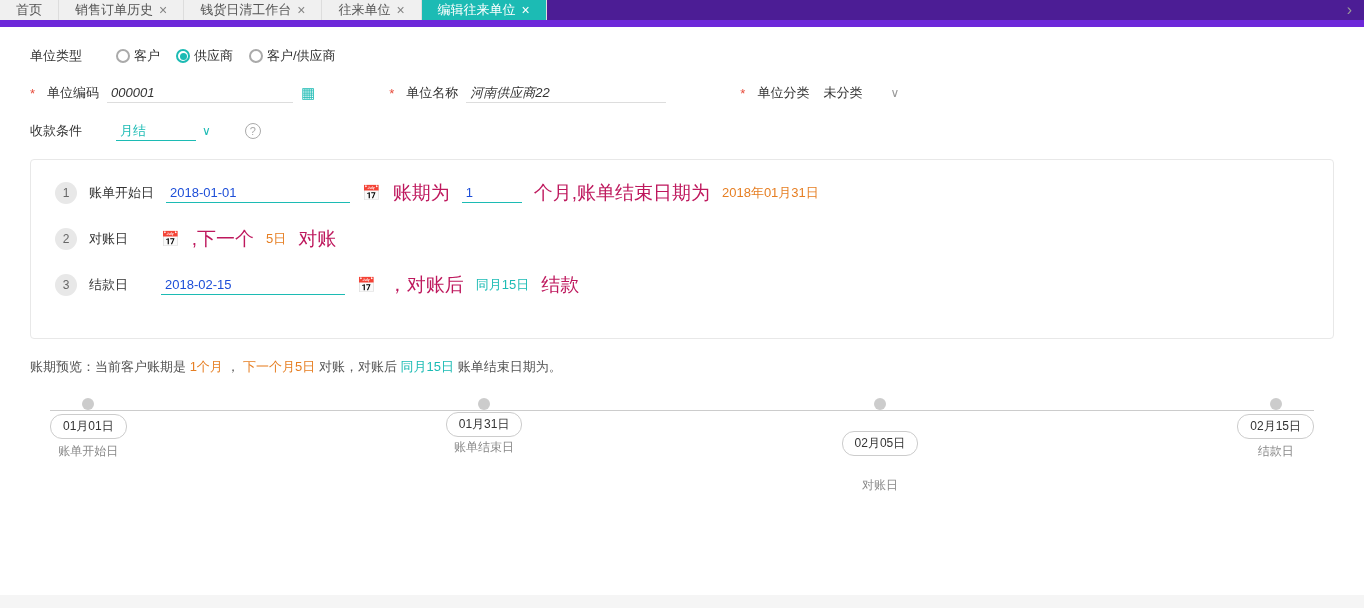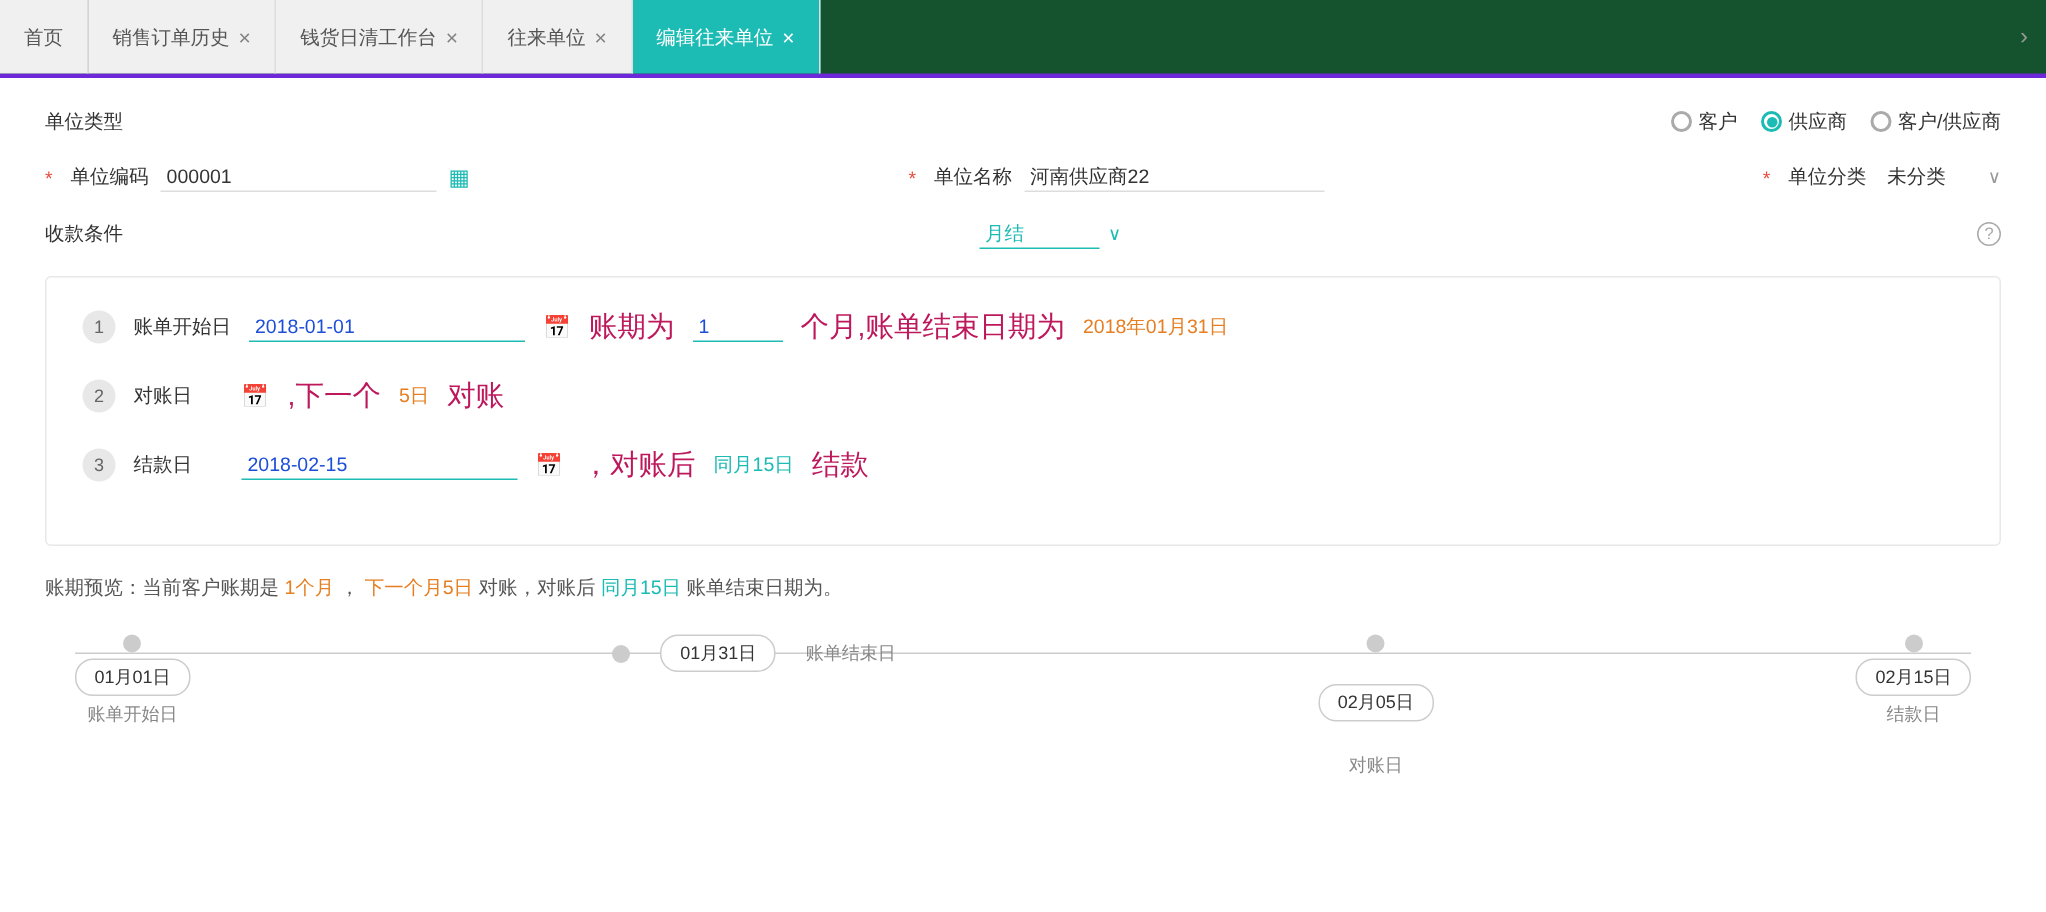--- a/index.html
+++ b/index.html
@@ -1,60 +1,60 @@
 <!DOCTYPE html>
 <html><head>
   <meta charset="utf-8">
   <style>
     * { box-sizing: border-box; margin: 0; padding: 0; }
     body { font-family: -apple-system, BlinkMacSystemFont, 'PingFang SC', 'Microsoft YaHei', sans-serif; font-size: 13px; color: #333; background: #f5f5f5; }
 
     
     .tab-bar {
-      display: flex; align-items: stretch; background: #14532d; border-bottom: 3px solid #6d28d9;
-      height: 52px; padding-left: 0;
+      display: flex; align-items: stretch; background: #4c1d95; border-bottom: 7px solid #6d28d9;
+      height: 27px; padding-left: 0;
     }
     .tab {
       display: flex; align-items: center; padding: 0 16px; cursor: pointer;
       border-right: 1px solid #ddd; background: #f0f0f0; color: #555; font-size: 13px;
       gap: 6px; white-space: nowrap;
     }
     .tab:first-child { border-left: none; }
     .tab.active { background: #1CBBB4; color: #fff; }
     .tab .close-btn { font-size: 14px; line-height: 1; opacity: 0.7; cursor: pointer; }
     .tab.active .close-btn { opacity: 1; }
 
     
     .tab-expand { margin-left: auto; display: flex; align-items: center; padding: 0 12px; cursor: pointer; font-size: 16px; color: #999; }
 
     
     .main-content { background: #fff; padding: 20px 30px; min-height: calc(608px - 40px); }
 
     
-    .form-row { display: flex; align-items: center; margin-bottom: 18px; gap: 34px; justify-content: space-between; }
+    .form-row { display: flex; align-items: center; margin-bottom: 18px; gap: 34px; }
     .form-label { color: #333; font-size: 13px; white-space: nowrap; }
     .required { color: #e74c3c; margin-right: 4px; }
     .form-group { display: flex; align-items: center; gap: 8px; }
 
     
     .radio-group { display: flex; gap: 16px; align-items: center; }
     .radio-item { display: flex; align-items: center; gap: 4px; cursor: pointer; }
     .radio-circle {
       width: 14px; height: 14px; border-radius: 50%; border: 2px solid #aaa;
       display: flex; align-items: center; justify-content: center;
     }
     .radio-circle.checked { border-color: #1CBBB4; }
     .radio-circle.checked::after {
       content: ''; width: 7px; height: 7px; border-radius: 50%; background: #1CBBB4;
     }
 
     
     .input-field {
       border: none; border-bottom: 1px solid #ddd; outline: none; padding: 2px 4px;
-      font-size: 13px; color: #333; background: transparent; min-width: 120px;
+      font-size: 13px; color: #333; background: transparent; min-width: 120px; font-style: italic;
     }
     .input-field.wide { min-width: 200px; }
 
     
     .select-wrapper { display: flex; align-items: center; gap: 6px; }
     .select-field {
       border: none; border-bottom: 1px solid #1CBBB4; outline: none; padding: 2px 4px;
       font-size: 13px; color: #1CBBB4; background: transparent; min-width: 80px; cursor: pointer;
     }
     .dropdown-arrow { color: #1CBBB4; font-size: 12px; }
@@ -216,21 +216,21 @@
   <div style="position:relative; padding: 0 20px 40px;">
     <div style="position:absolute; top: 12px; left: 20px; right: 20px; height: 1px; background: #ccc;"></div>
     <div style="display:flex; justify-content:space-between; align-items:flex-start; position:relative; z-index:1;">
 
       <div style="display:flex; flex-direction:column; align-items:center; gap:4px;">
         <div style="width:12px;height:12px;border-radius:50%;background:#ccc;"></div>
         <div style="background:#fff;border:1px solid #ccc;border-radius:12px;padding:3px 12px;font-size:12px;">01月01日</div>
         <div style="font-size:12px;color:#888;">账单开始日</div>
       </div>
 
-      <div style="display:flex; flex-direction:row; align-items:center; gap:20px;">
+      <div style="display:flex; flex-direction:column; align-items:center; gap:2px;">
         <div style="width:12px;height:12px;border-radius:50%;background:#ccc;"></div>
         <div style="background:#fff;border:1px solid #ccc;border-radius:12px;padding:3px 12px;font-size:12px;">01月31日</div>
         <div style="font-size:12px;color:#888;">账单结束日</div>
       </div>
 
       <div style="display:flex; flex-direction:column; align-items:center; gap:21px;">
         <div style="width:12px;height:12px;border-radius:50%;background:#ccc;"></div>
         <div style="background:#fff;border:1px solid #ccc;border-radius:12px;padding:3px 12px;font-size:12px;">02月05日</div>
         <div style="font-size:12px;color:#888;">对账日</div>
       </div>

